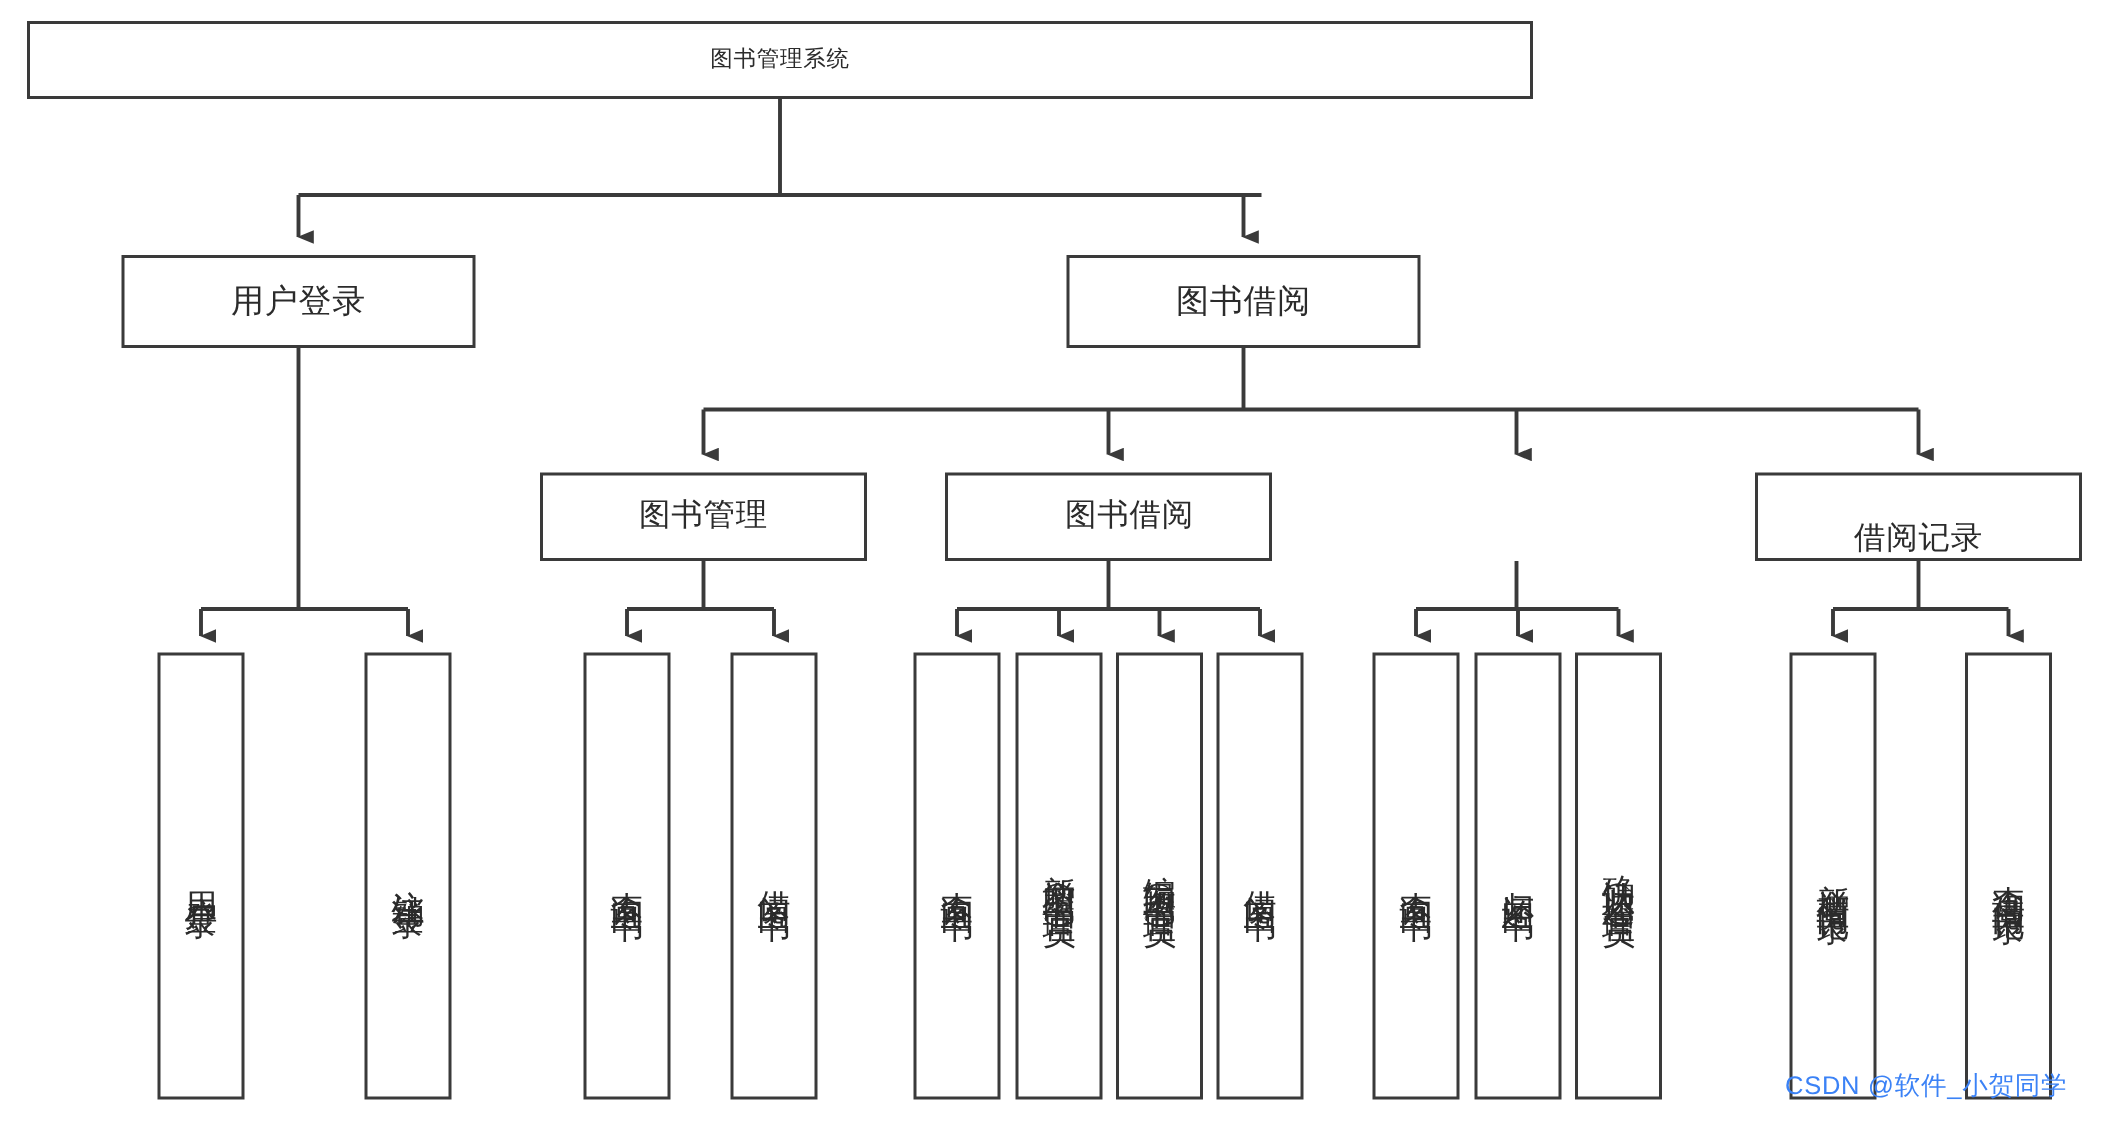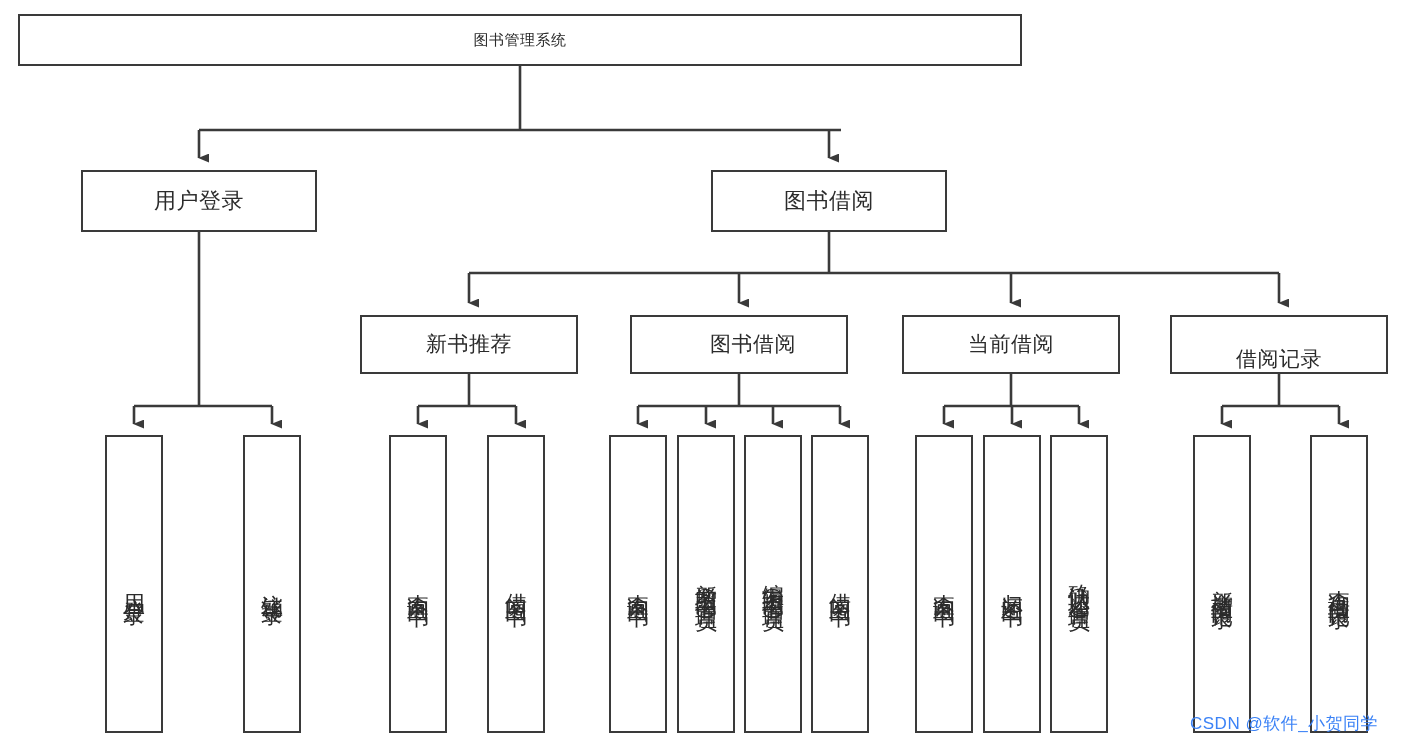--- a/index.html
+++ b/index.html
@@ -125,27 +125,24 @@
   </div>
 
   <div class="node-box lvl1" style="left:81px; top:170px; width:236px; height:62px;">
     <span class="node-label">用户登录</span>
   </div>
   <div class="node-box lvl1" style="left:711px; top:170px; width:236px; height:62px;">
     <span class="node-label">图书借阅</span>
   </div>
 
   <div class="node-box lvl2" style="left:360px; top:315px; width:218px; height:59px;">
-    <span class="node-label">新书推荐</span>
+    <span class="node-label">图书管理</span>
   </div>
   <div class="node-box lvl2" style="left:630px; top:315px; width:218px; height:59px;padding-left:28px;">
     <span class="node-label">图书借阅</span>
-  </div>
-  <div class="node-box lvl2" style="left:902px; top:315px; width:218px; height:59px;">
-    <span class="node-label">当前借阅</span>
   </div>
   <div class="node-box lvl2" style="left:1170px; top:315px; width:218px; height:59px;align-items:flex-end;">
     <span class="node-label">借阅记录</span>
   </div>
 
   <div class="node-box leaf" style="left:105px; top:435px; width:58px; height:298px;">
     <span class="node-label">用户登录</span>
   </div>
   <div class="node-box leaf" style="left:243px; top:435px; width:58px; height:298px;">
     <span class="node-label">注销登录</span>

